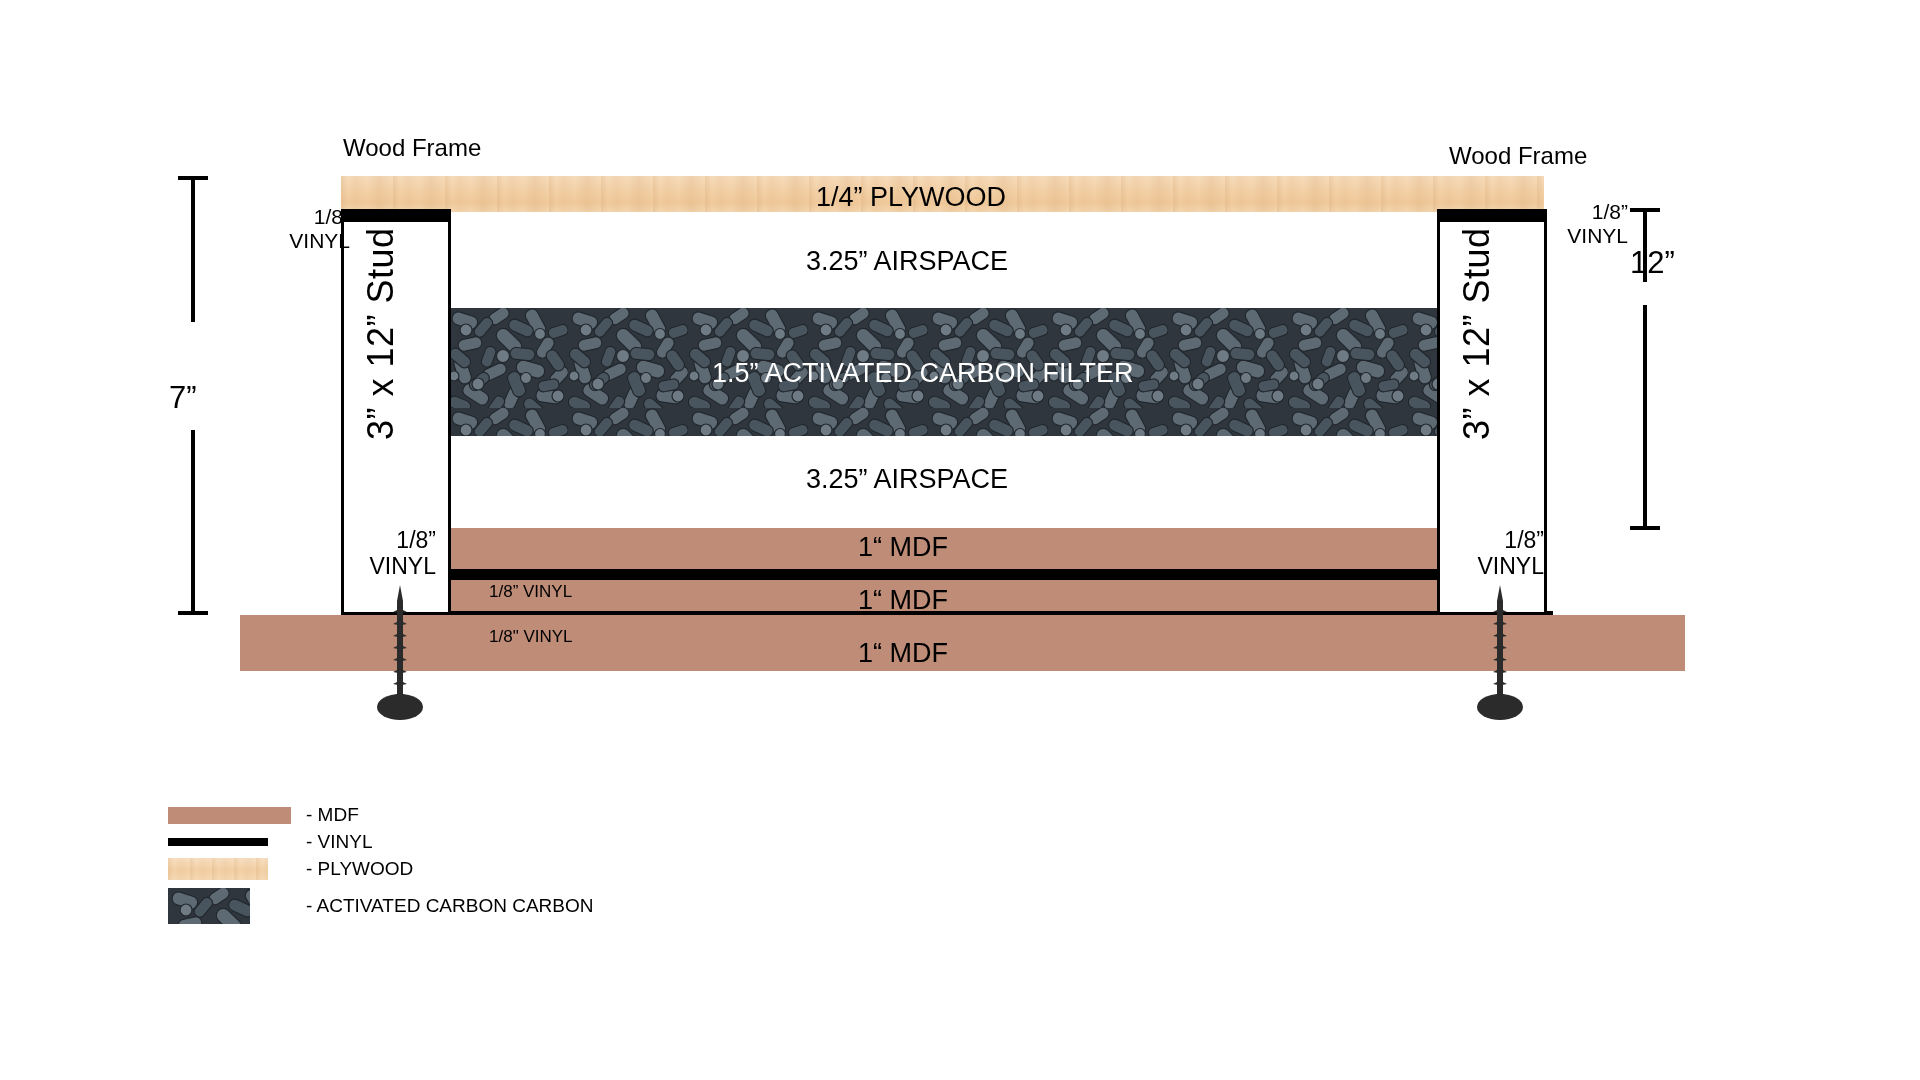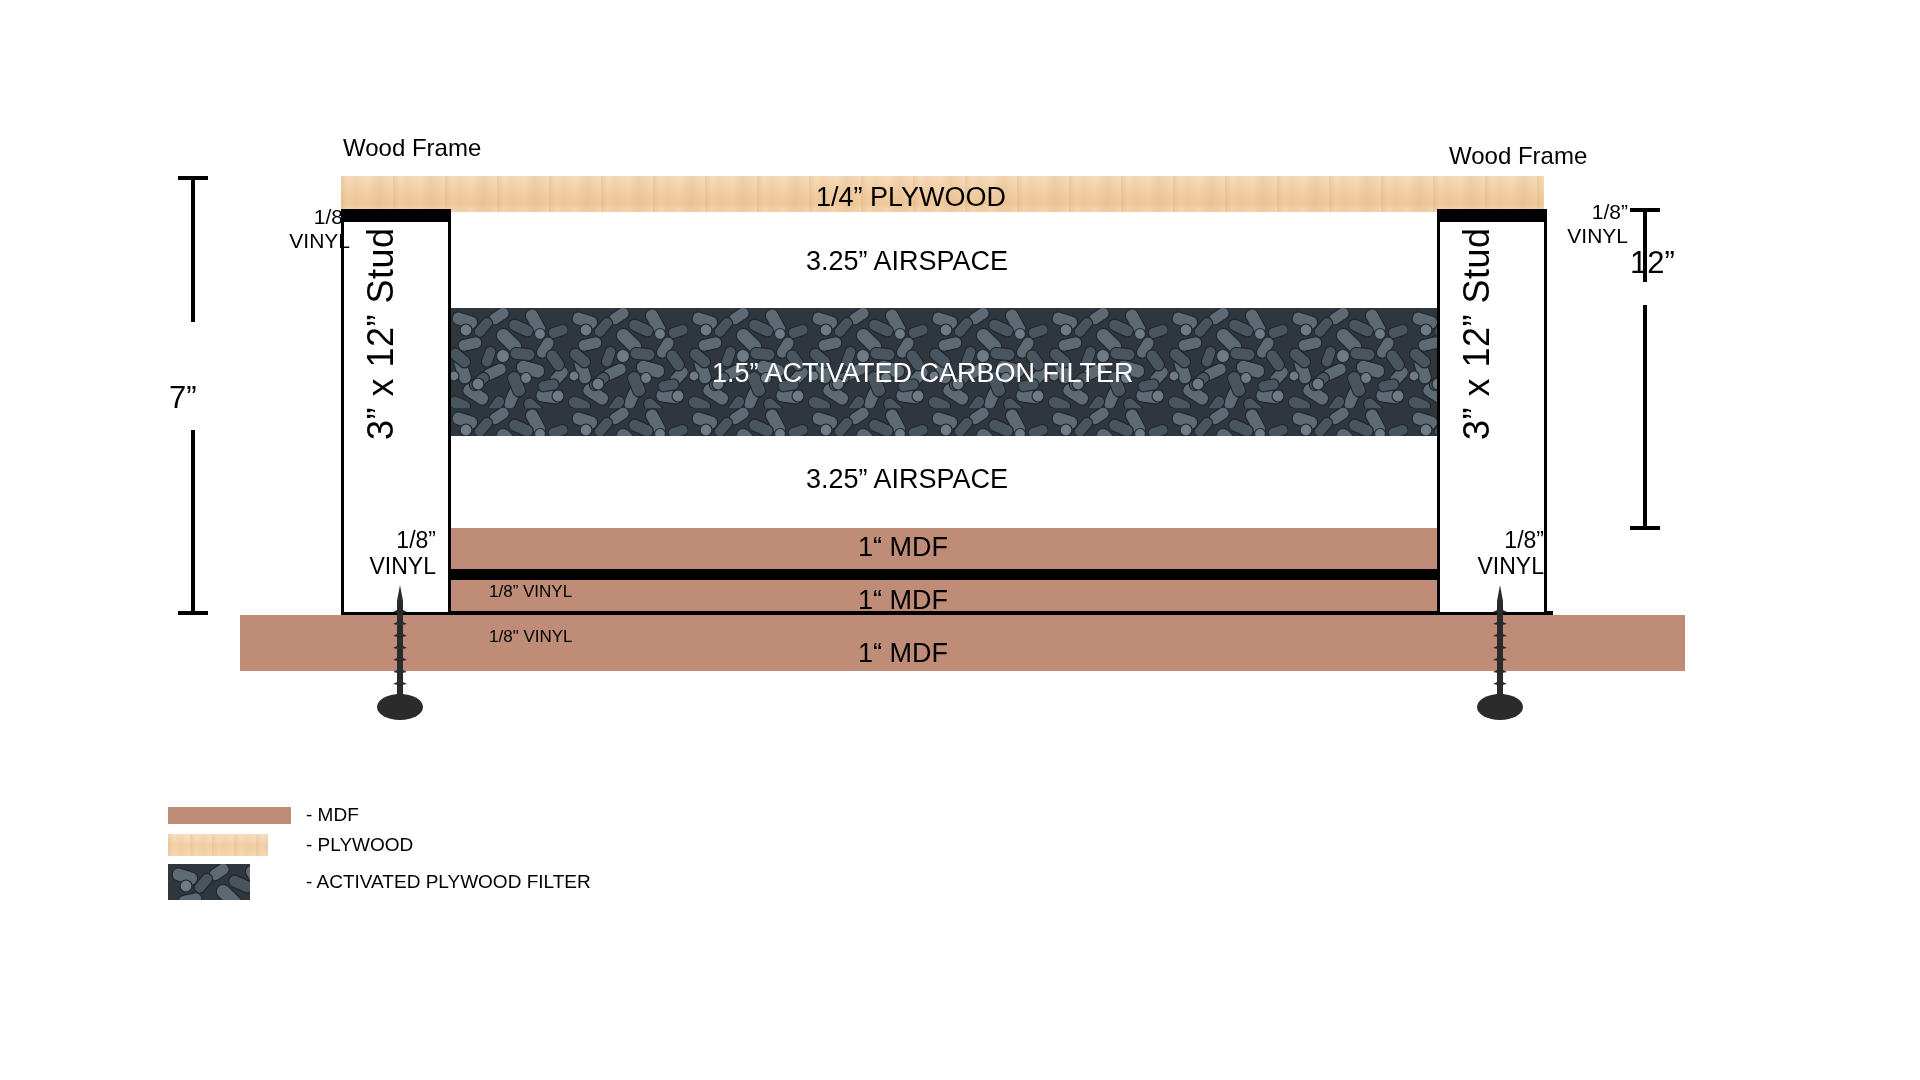--- a/index.html
+++ b/index.html
@@ -334,34 +334,40 @@
 
   <div id="legend">
 
     <div class="legend-row r-mdf">
       <div class="legend-swatch-wrap">
         <div class="sw-mdf"></div>
       </div>
       <div class="legend-text">- MDF</div>
     </div>
 
+    <div class="legend-row r-vinyl">
+      <div class="legend-swatch-wrap">
+        <div class="sw-vinyl"></div>
+      </div>
+      <div class="legend-text">- VINYL</div>
+    </div>
 
     <div class="legend-row r-plywood">
       <div class="legend-swatch-wrap">
         <div class="sw-plywood"></div>
       </div>
       <div class="legend-text">- PLYWOOD</div>
     </div>
 
     <div class="legend-row r-carbon">
       <div class="legend-swatch-wrap">
         <div class="sw-carbon">
           <svg width="82" height="36" style="display:block">
             <rect width="82" height="36" fill="url(#pelletPat)"></rect>
           </svg>
         </div>
       </div>
-      <div class="legend-text">- ACTIVATED PLYWOOD FILTER</div>
+      <div class="legend-text">- ACTIVATED CARBON CARBON</div>
     </div>
 
   </div>
 
 </div>
 
 </body></html>

